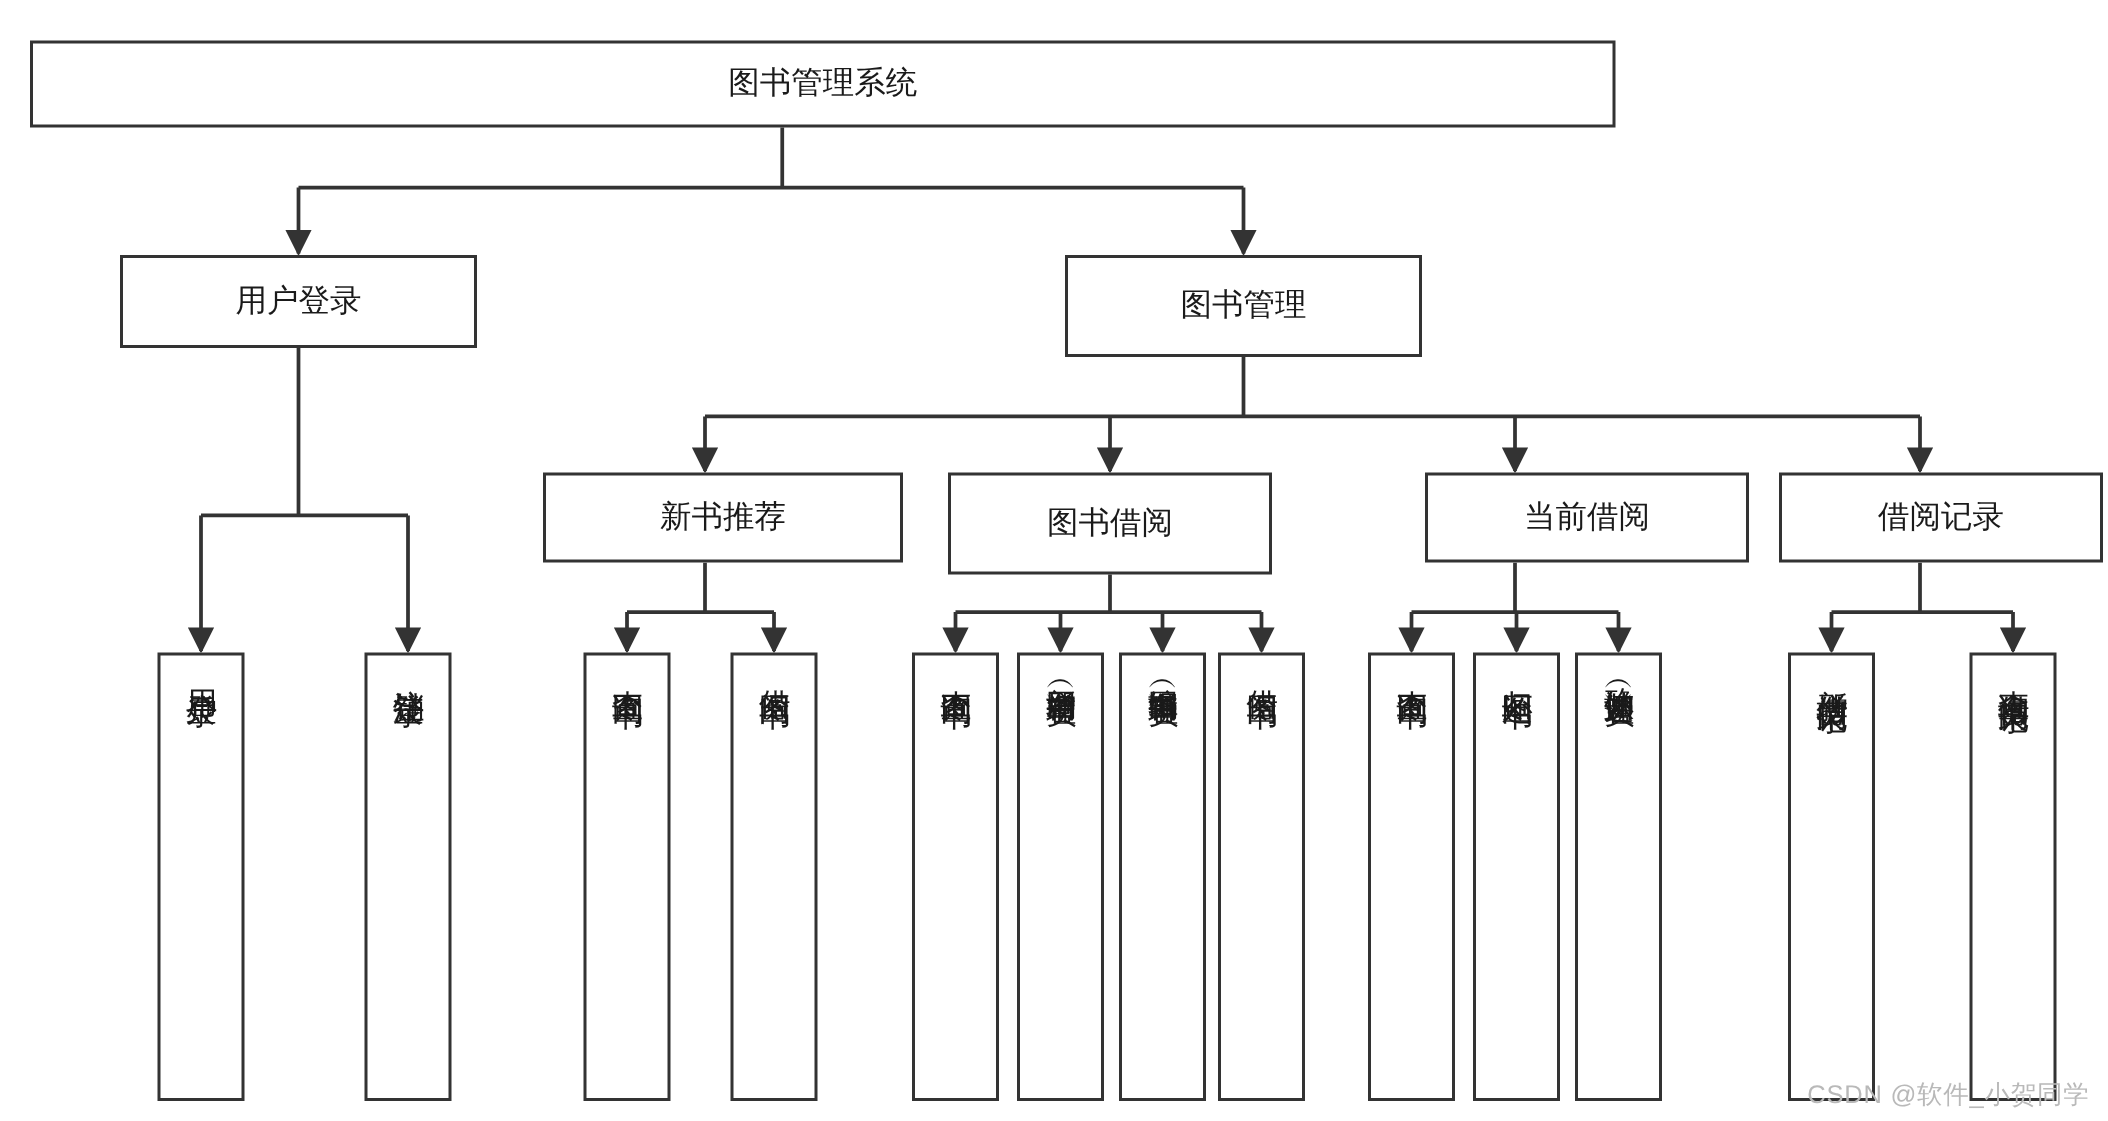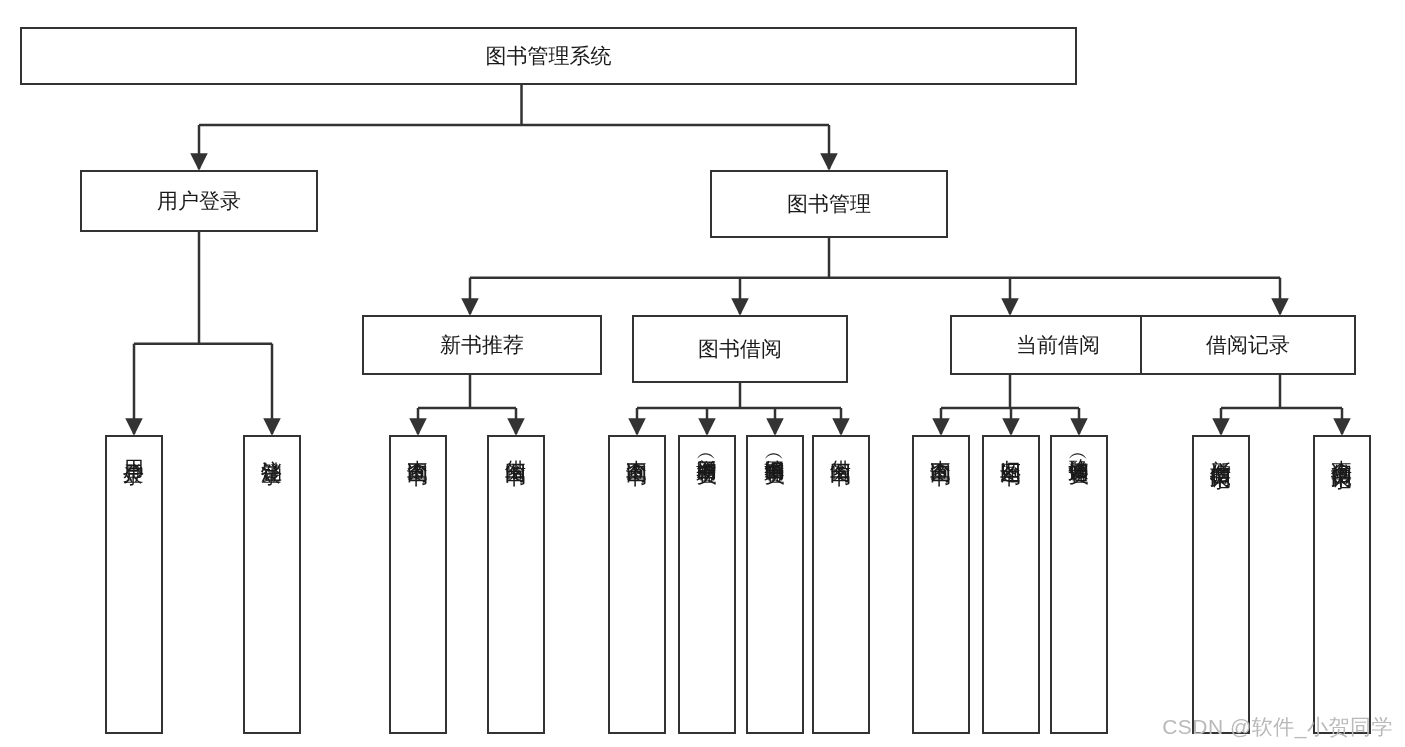--- a/index.html
+++ b/index.html
@@ -56,21 +56,21 @@
     white-space: nowrap;
   }
   .node.vertical.tall .label {
     font-size: 20px;
     letter-spacing: 1px;
   }
   #watermark {
     position: absolute;
     right: 12px;
     bottom: 6px;
-    font-size: 21px;
+    font-size: 17px;
     color: #b9b9b9;
     letter-spacing: 0.5px;
     white-space: nowrap;
   }
 </style>
 </head>
 <body>
 
 <div id="canvas">
 
@@ -129,21 +129,21 @@
       </div>
       <div class="node horizontal" style="left: 362px; top: 315px; width: 240px; height: 60px; border-color: rgb(51, 51, 51); background: rgb(255, 255, 255);">
         <span class="label">新书推荐</span>
       </div>
       <div class="node horizontal" style="left: 632px; top: 315px; width: 216px; height: 68px; border-color: rgb(51, 51, 51); background: rgb(255, 255, 255);">
         <span class="label">图书借阅</span>
       </div>
       <div class="node horizontal" style="left: 902px; top: 315px; width: 216px; height: 60px; border-color: rgb(51, 51, 51); background: rgb(255, 255, 255); margin-left: 48px;">
         <span class="label">当前借阅</span>
       </div>
-      <div class="node horizontal" style="left: 1140px; top: 315px; width: 216px; height: 60px; border-color: rgb(51, 51, 51); background: rgb(255, 255, 255);">
+      <div class="node horizontal" style="left: 1186px; top: 315px; width: 216px; height: 60px; border-color: rgb(51, 51, 51); background: rgb(255, 255, 255);">
         <span class="label">借阅记录</span>
       </div>
       <div class="node vertical" style="left: 105px; top: 435px; width: 58px; height: 299px; border-color: rgb(51, 51, 51); background: rgb(255, 255, 255);">
         <span class="label">用户登录</span>
       </div>
       <div class="node vertical" style="left: 243px; top: 435px; width: 58px; height: 299px; border-color: rgb(51, 51, 51); background: rgb(255, 255, 255);">
         <span class="label">注销登录</span>
       </div>
       <div class="node vertical" style="left: 389px; top: 435px; width: 58px; height: 299px; border-color: rgb(51, 51, 51); background: rgb(255, 255, 255);">
         <span class="label">查询图书</span>

